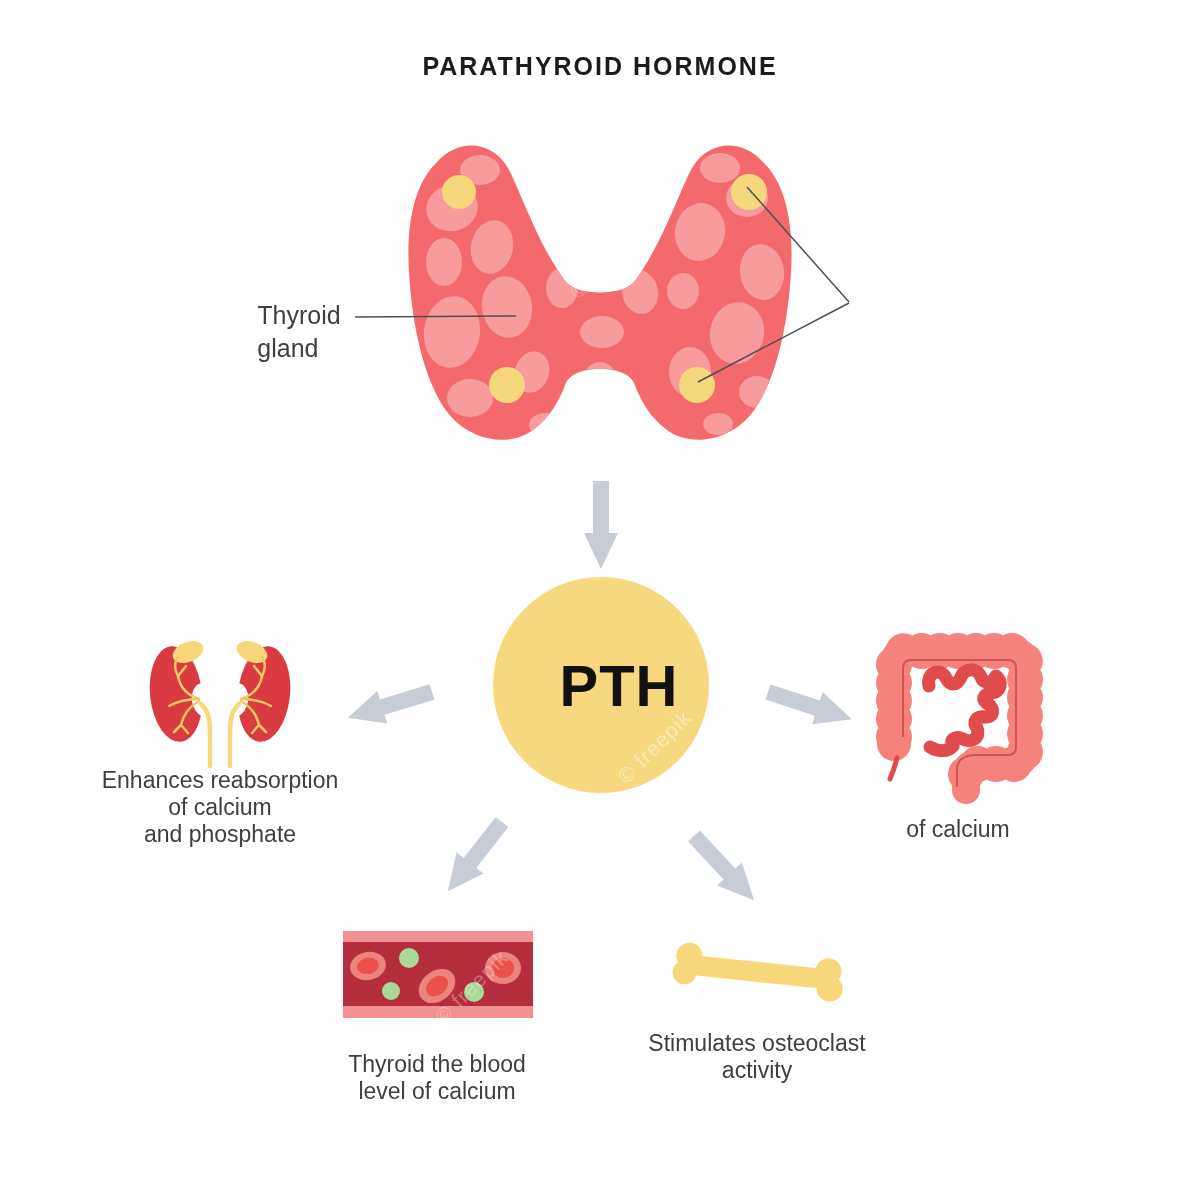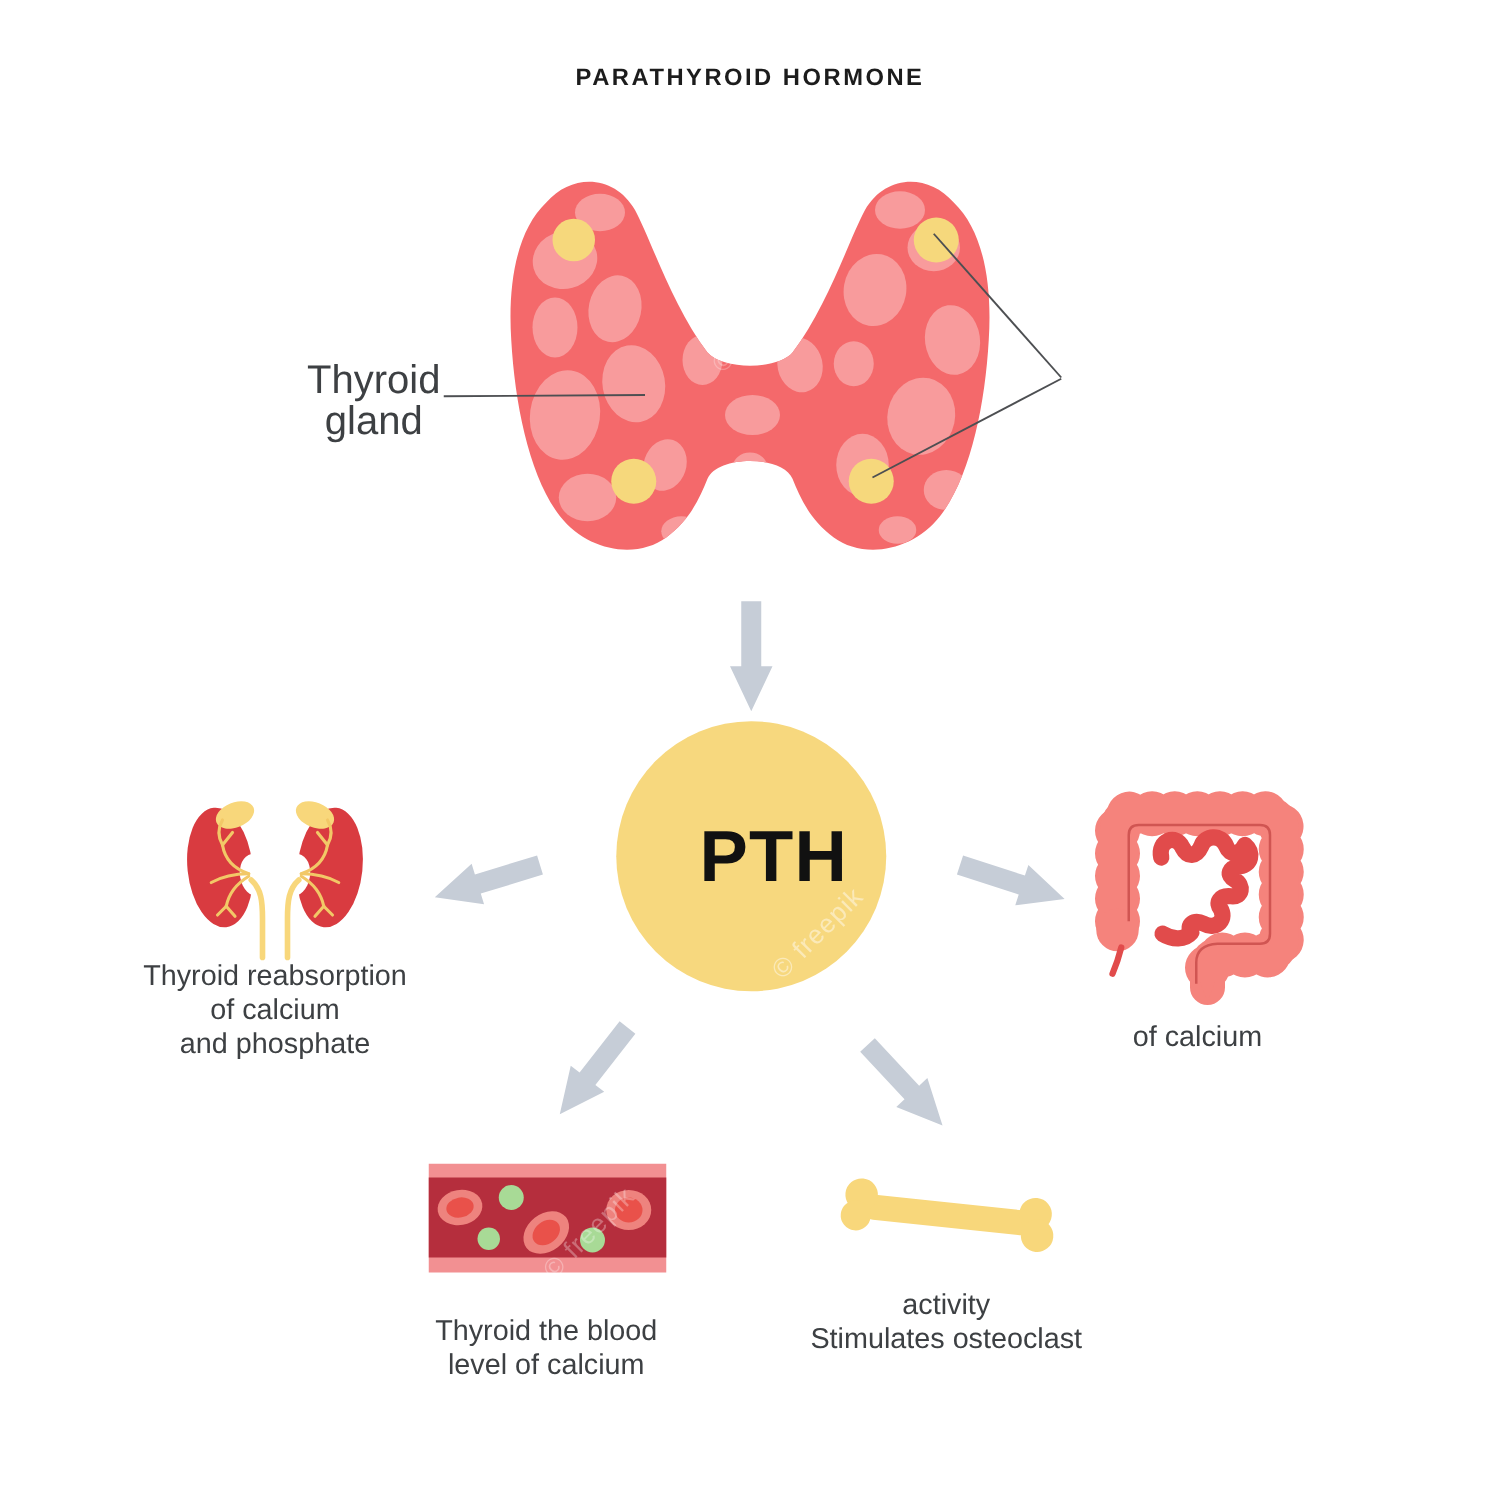--- a/index.html
+++ b/index.html
@@ -25,26 +25,26 @@
     --bone_yellow:#f8d77b;
   }
   html,body{margin:0;padding:0;background:#ffffff;}
   .canvas{
     position:relative;width:1200px;height:1200px;background:#ffffff;overflow:hidden;
     font-family:"Liberation Sans", sans-serif;
   }
   .art{position:absolute;left:0;top:0;}
   .title{
     position:absolute;left:600px;top:52px;transform:translateX(-50%);
-    font-size:19px;font-weight:bold;letter-spacing:2px;color:var(--title_text);
+    font-size:25px;font-weight:bold;letter-spacing:2px;color:var(--title_text);
     white-space:nowrap;
   }
   .gland-label{
     position:absolute;transform:translateX(-50%);
-    font-size:32px;line-height:33px;color:var(--label_text);text-align:center;
+    font-size:25px;line-height:33px;color:var(--label_text);text-align:left;margin-top:12px;
   }
   .gland-label.thyroid{left:299px;top:287px;}
   .gland-label.parathyroid{left:921px;top:287px;}
   .pth-label{
     position:absolute;left:601px;top:685px;transform:translate(-50%,-50%);
     font-size:58px;font-weight:bold;letter-spacing:1px;color:var(--pth_text);margin-left:18px;
   }
   .caption{
     position:absolute;transform:translateX(-50%);
     font-size:23px;line-height:27px;color:var(--label_text);text-align:center;
@@ -205,36 +205,36 @@
 
   <div class="gland-label thyroid">
     <div>Thyroid</div>
     <div>gland</div>
   </div>
 
 
   <div class="pth-label">PTH</div>
 
   <div class="caption kidneys">
-    <div>Thyroid reabsorption</div>
+    <div>Enhances reabsorption</div>
     <div>of calcium</div>
     <div>and phosphate</div>
   </div>
 
   <div class="caption intestine">
     <div>of calcium</div>
   </div>
 
   <div class="caption blood">
     <div>Thyroid the blood</div>
     <div>level of calcium</div>
   </div>
 
   <div class="caption bone">
+    <div>Stimulates osteoclast</div>
     <div>activity</div>
-    <div>Stimulates osteoclast</div>
   </div>
 
   <div class="watermark wm-pth">© freepik</div>
   <div class="watermark wm-vessel">© freepik</div>
   <div class="watermark wm-thyroid">© freepik</div>
 
 </div>
 
 </body></html>

